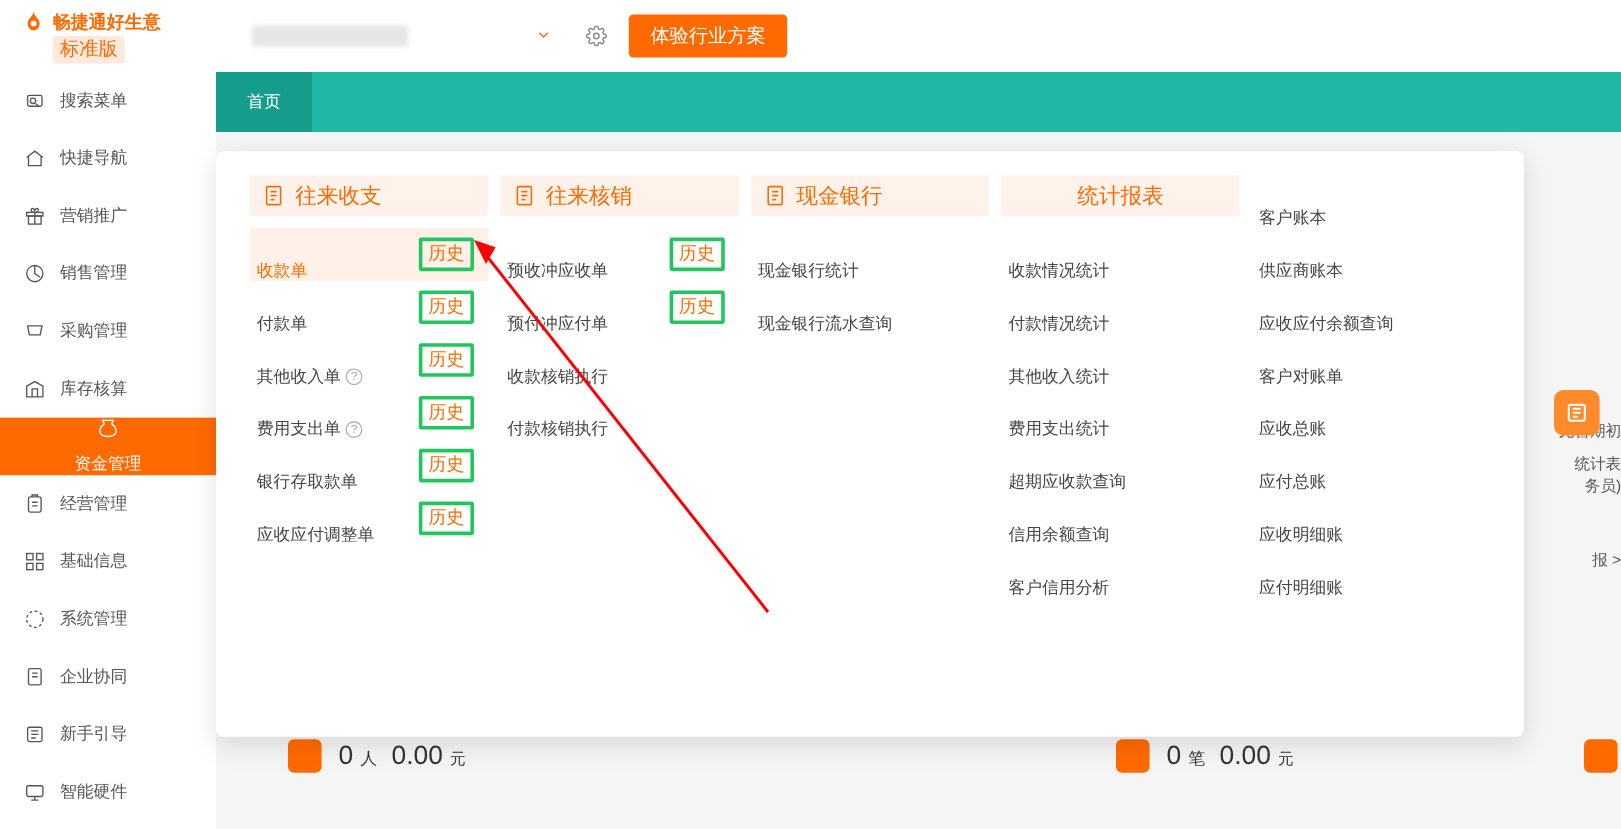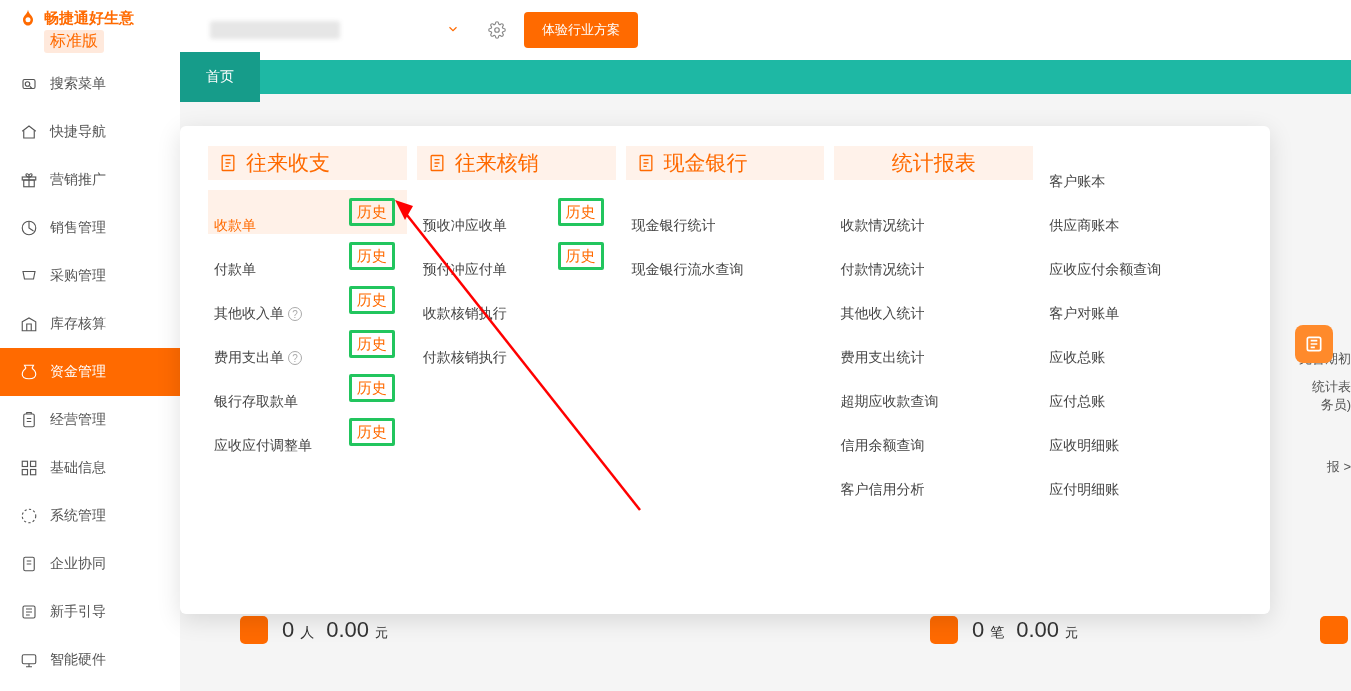--- a/index.html
+++ b/index.html
@@ -7,40 +7,40 @@
     
     .sidebar { position: absolute; left: 0; top: 0; width: 180px; height: 691px; background: #fff; z-index: 10; }
     .logo-area { height: 60px; padding: 8px 10px 4px 18px; }
     .logo-row { display: flex; align-items: center; gap: 6px; }
     .logo-icon { display: inline-flex; width: 20px; height: 20px; color: #ff6a00; }
     .logo-text { color: #ff6a00; font-size: 15px; font-weight: bold; }
     .edition-badge { display: inline-block; background: #ffe9dc; color: #ff6a00; font-size: 16px; padding: 1px 6px; border-radius: 3px; margin-top: 2px; margin-left: 26px; }
     
     .side-list { list-style: none; }
     .side-item { display: flex; align-items: center; gap: 12px; padding: 0 20px; height: 48px; cursor: pointer; color: #555; }
-    .side-item.active { background: #ff6a00; color: #fff; }
+    .side-item.active { background: #ff6a00; color: #fff; flex-direction: column; }
     .side-icon { width: 18px; height: 18px; display: inline-flex; align-items: center; justify-content: center; }
     .side-icon svg { width: 18px; height: 18px; stroke: currentColor; fill: none; stroke-width: 1.5; }
     
     .topbar { position: absolute; left: 180px; right: 0; top: 0; height: 60px; background: #fff; display: flex; align-items: center; padding: 0 20px; gap: 12px; }
     .tenant-select { width: 270px; height: 36px; display: flex; align-items: center; padding: 0 10px; color: #999; border-radius: 4px; justify-content: space-between; }
     .tenant-blur { width: 130px; height: 18px; background: #e6e6e6; filter: blur(2px); border-radius: 2px; }
     .tenant-chevron { color: #ff6a00; }
     .gear-btn { width: 30px; height: 30px; display: inline-flex; align-items: center; justify-content: center; color: #888; cursor: pointer; }
     .gear-btn svg { width: 18px; height: 18px; }
-    .primary-btn { background: #ff6a00; color: #fff; border: none; height: 36px; padding: 0 18px; border-radius: 4px; cursor: pointer; font-size: 13px; }
-    
-    .tabbar { position: absolute; left: 180px; right: 0; top: 60px; height: 34px; background: #1eb8a4; display: flex; align-items: center; padding-left: 0; }
+    .primary-btn { background: #ff6a00; color: #fff; border: none; height: 36px; padding: 0 18px; border-radius: 4px; cursor: pointer; font-size: 16px; }
+    
+    .tabbar { position: absolute; left: 180px; right: 0; top: 60px; height: 50px; background: #1eb8a4; display: flex; align-items: center; padding-left: 0; }
     .tab-btn { height: 50px; padding: 0 26px; color: #fff; background: #169c8a; display: flex; align-items: center; cursor: pointer; }
     
     .content { position: absolute; left: 180px; right: 0; top: 110px; bottom: 0; padding: 18px 28px; }
     
     .megamenu { position: absolute; left: 180px; top: 126px; width: 1090px; height: 488px; background: #fff; border-radius: 6px; box-shadow: 0 6px 24px rgba(0,0,0,0.12); padding: 20px 28px 20px 28px; z-index: 30; display: flex; gap: 10px; }
     .mm-col { flex: 1; }
-    .mm-header { display: flex; align-items: center; gap: 8px; background: #fff2ea; height: 34px; padding: 0 10px; color: #ff6a00; font-size: 21px; font-weight: 500; margin-bottom: 10px; }
+    .mm-header { display: flex; align-items: center; gap: 8px; background: #fff2ea; height: 34px; padding: 0 10px; color: #ff6a00; font-size: 18px; font-weight: 500; margin-bottom: 10px; }
     .mm-header.plain { background: #fff2ea; justify-content: center; }
     .mm-header-icon { width: 20px; height: 20px; display: inline-flex; }
     .mm-list { list-style: none; display: flex; flex-direction: column; }
     .mm-row { display: flex; align-items: center; justify-content: space-between; height: 44px; padding: 0 12px 0 6px; color: #444; cursor: pointer; }
     .mm-row.selected { background: #fff1e8; color: #ff6a00; }
     .mm-label { display: flex; align-items: center; gap: 4px; margin-top: 28px; }
     .help-circle { display: inline-flex; width: 14px; height: 14px; border: 1px solid #aaa; border-radius: 50%; align-items: center; justify-content: center; font-size: 10px; color: #aaa; }
     .hist-badge { display: inline-block; border: 3px solid #22c55e; color: #ff6a00; font-size: 15px; padding: 1px 5px; border-radius: 2px; line-height: 1.3; }
     
     .right-panel { position: absolute; right: 0; top: 150px; width: 70px; display: flex; flex-direction: column; gap: 18px; align-items: flex-start; padding-left: 2px; color: #444; font-size: 13px; }

